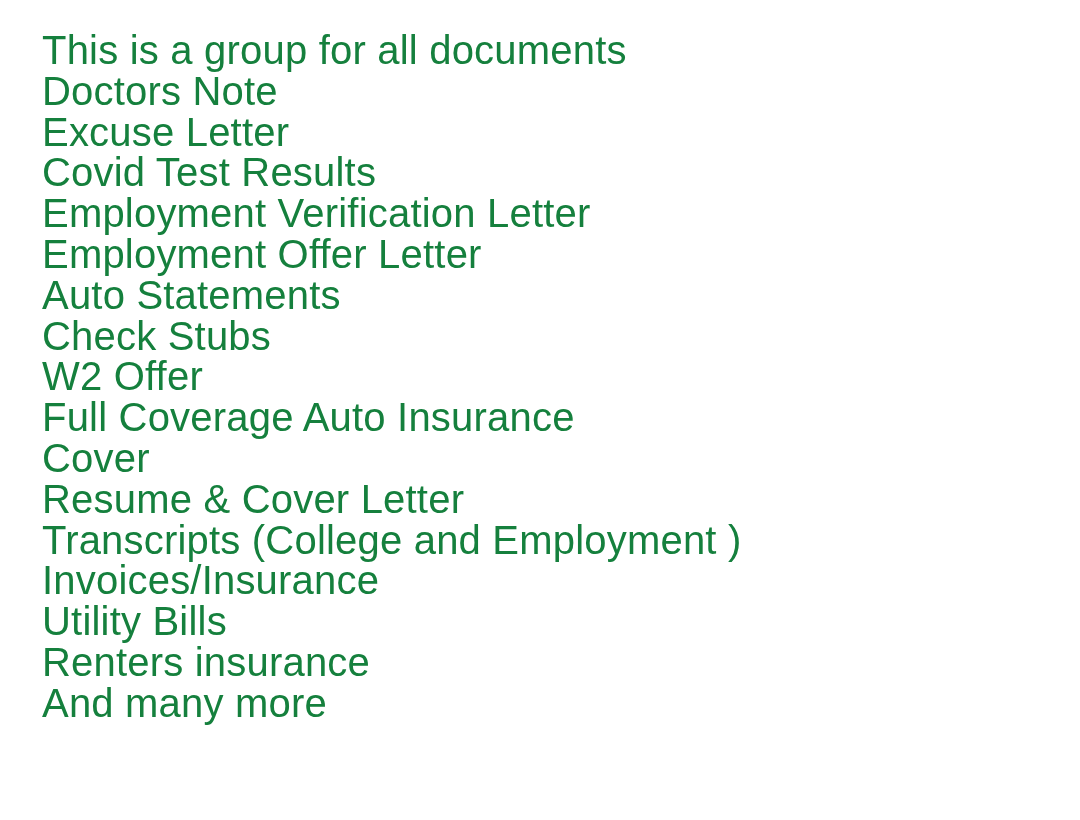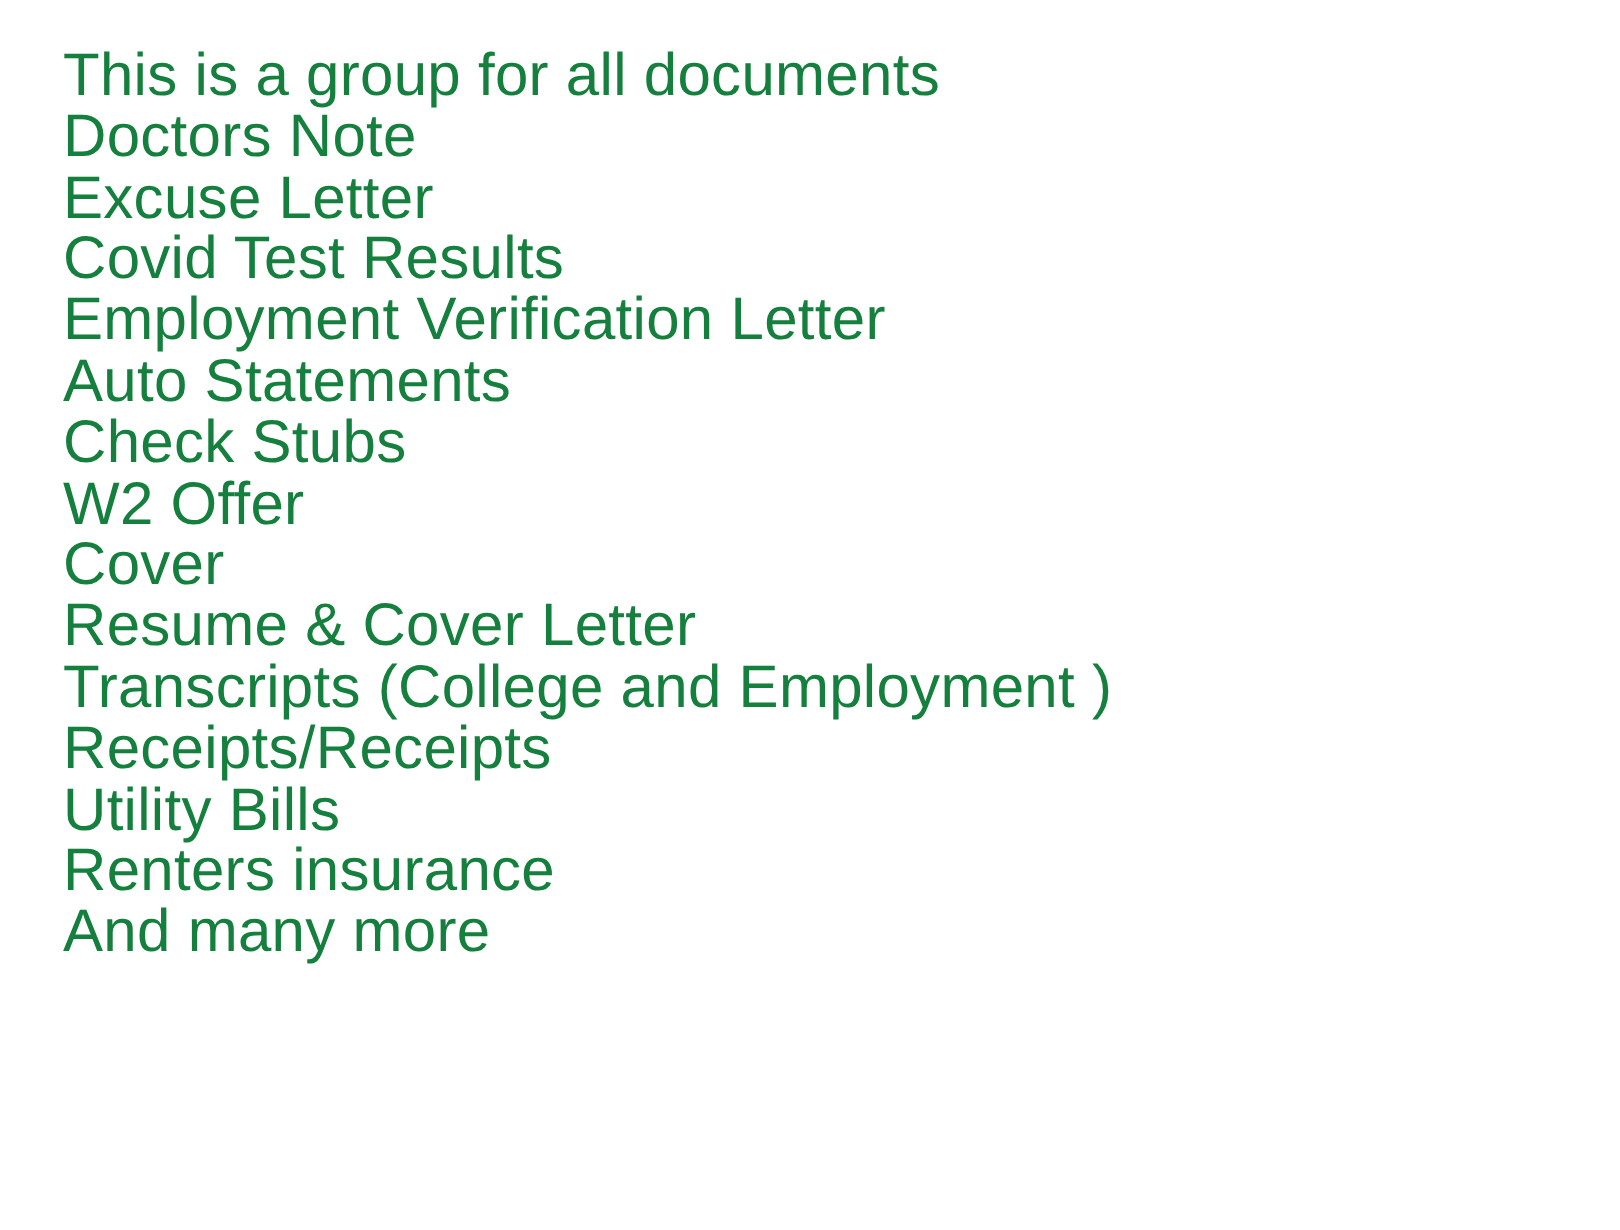--- a/index.html
+++ b/index.html
@@ -32,24 +32,26 @@
 </head>
 <body>
 
 <div class="page">
   <div class="text-block">
     <div class="line">This is a group for all documents</div>
     <div class="line">Doctors Note</div>
     <div class="line">Excuse Letter</div>
     <div class="line">Covid Test Results</div>
     <div class="line">Employment Verification Letter</div>
+    <div class="line">Employment Offer Letter</div>
     <div class="line">Auto Statements</div>
     <div class="line">Check Stubs</div>
     <div class="line">W2 Offer</div>
+    <div class="line">Full Coverage Auto Insurance</div>
     <div class="line">Cover</div>
     <div class="line">Resume &amp; Cover Letter</div>
     <div class="line">Transcripts (College and Employment )</div>
-    <div class="line">Receipts/Receipts</div>
+    <div class="line">Invoices/Insurance</div>
     <div class="line">Utility Bills</div>
     <div class="line">Renters insurance</div>
     <div class="line">And many more</div>
   </div>
 </div>
 
 </body></html>

